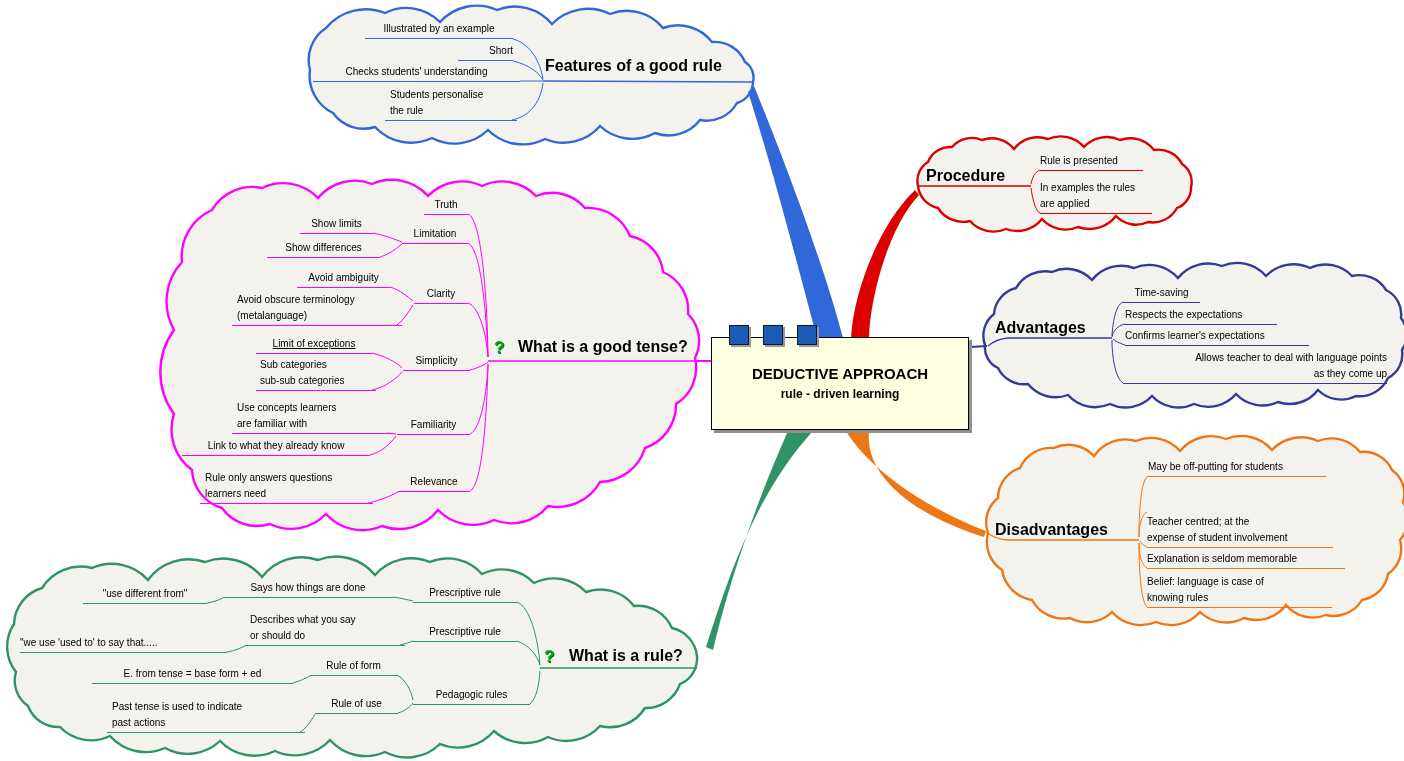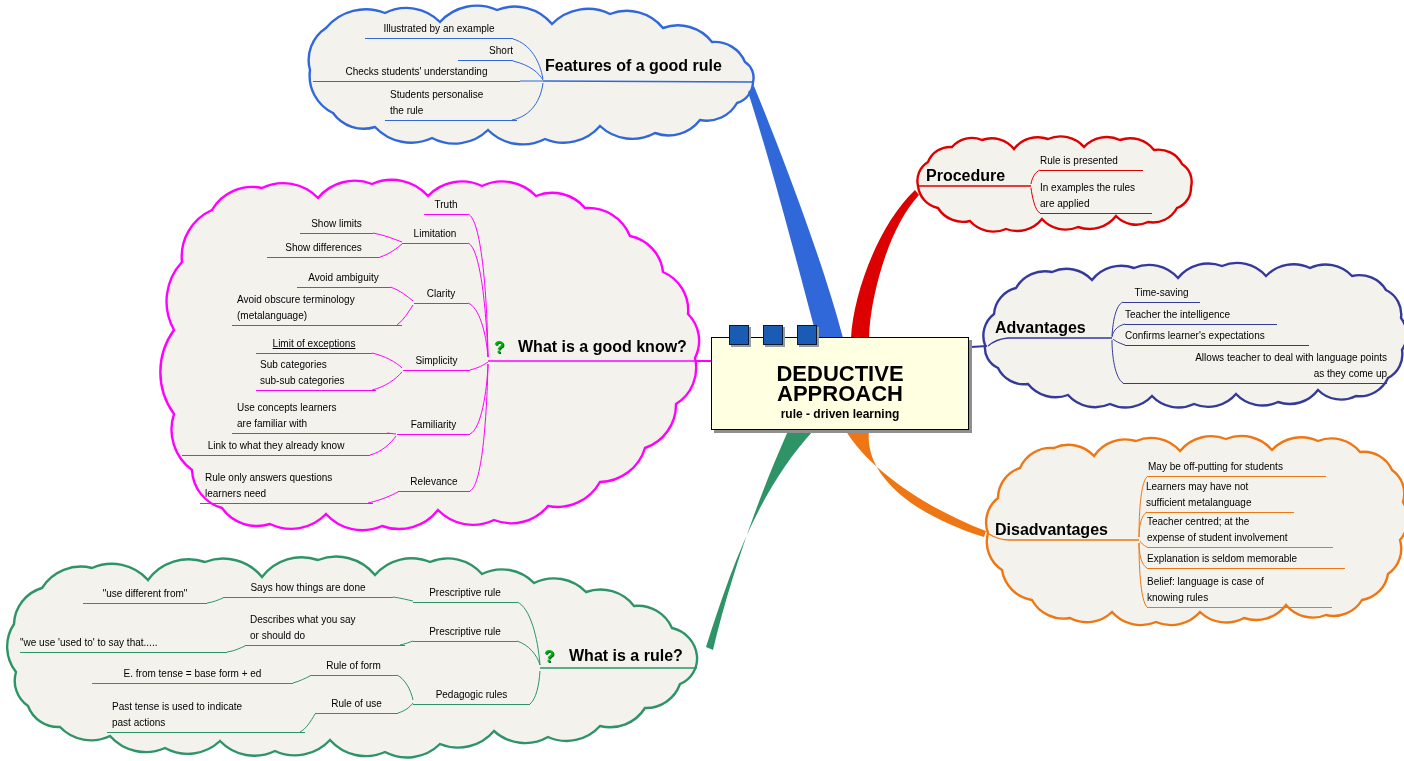--- a/index.html
+++ b/index.html
@@ -12,21 +12,21 @@
   .tc{text-align:center;} .tr{text-align:right;}
   .main-label{position:absolute;z-index:4;font-size:16px;font-weight:bold;white-space:nowrap;}
   .qicon{position:absolute;z-index:4;font-size:17px;font-weight:bold;color:var(--c-qicon);
          text-shadow:1px 1px 0 #063;}
   .b-features{--c:var(--c-features);} .b-procedure{--c:var(--c-procedure);}
   .b-advantages{--c:var(--c-advantages);} .b-disadvantages{--c:var(--c-disadvantages);}
   .b-good_rule{--c:var(--c-good_rule);} .b-what_rule{--c:var(--c-what_rule);}
   #centerbox{position:absolute;z-index:2;left:711px;top:337px;width:256px;height:91px;
              background:var(--box-fill);border:1.5px solid #000;box-shadow:3px 3px 0 #8f8f8f;
              text-align:center;}
-  #centerbox .t1{font-size:22px;font-weight:bold;margin-top:26px;line-height:20px;}
+  #centerbox .t1{font-size:15px;font-weight:bold;margin-top:26px;line-height:20px;}
   #centerbox .t2{font-size:12px;font-weight:bold;line-height:20px;}
   .sq{position:absolute;z-index:3;width:18px;height:18px;background:var(--c-sqicon);
       border:1.5px solid #071A33;box-shadow:2px 2px 0 #9a9a9a;}
 </style>
 </head>
 <body>
 
 <div id="canvas">
 
   <svg id="bg" width="1404" height="761" viewBox="0 0 1404 761">
@@ -126,37 +126,35 @@
   <div class="leaf ul b-features" style="left:385px;top:87px;width:127px;padding-left:5px;">Students personalise
 the rule</div>
 
   <div class="main-label b-procedure" style="left:926px;top:167px;">Procedure</div>
   <div class="leaf ul b-procedure" style="left:1040px;top:153px;width:103px;">Rule is presented</div>
   <div class="leaf ul b-procedure" style="left:1040px;top:180px;width:112px;">In examples the rules
 are applied</div>
 
   <div class="main-label b-advantages" style="left:995px;top:319px;">Advantages</div>
   <div class="leaf ul b-advantages" style="left:1123px;top:285px;width:77px;text-align:center;">Time-saving</div>
-  <div class="leaf ul b-advantages" style="left:1125px;top:307px;width:152px;">Teacher the intelligence</div>
+  <div class="leaf ul b-advantages" style="left:1125px;top:307px;width:152px;">Respects the expectations</div>
   <div class="leaf ul b-advantages" style="left:1125px;top:328px;width:184px;">Confirms learner's expectations</div>
   <div class="leaf ul b-advantages" style="left:1123px;top:350px;width:264px;text-align:right;">Allows teacher to deal with language points
 as they come up</div>
 
   <div class="main-label b-disadvantages" style="left:995px;top:521px;">Disadvantages</div>
   <div class="leaf ul b-disadvantages" style="left:1148px;top:459px;width:178px;">May be off-putting for students</div>
-  <div class="leaf ul b-disadvantages" style="left:1146px;top:479px;width:148px;">Learners may have  not
-sufficient metalanguage</div>
   <div class="leaf ul b-disadvantages" style="left:1147px;top:514px;width:186px;">Teacher centred; at the
 expense of student involvement</div>
   <div class="leaf ul b-disadvantages" style="left:1147px;top:551px;width:198px;">Explanation is seldom memorable</div>
   <div class="leaf ul b-disadvantages" style="left:1147px;top:574px;width:185px;">Belief: language is case of
 knowing rules</div>
 
   <span class="qicon" style="left:494px;top:338px;">?</span>
-  <div class="main-label b-good_rule" style="left:518px;top:338px;">What is a good know?</div>
+  <div class="main-label b-good_rule" style="left:518px;top:338px;">What is a good tense?</div>
   <div class="leaf ul tc b-good_rule" style="left:424px;top:197px;width:44px;">Truth</div>
   <div class="leaf ul tc b-good_rule" style="left:402px;top:226px;width:66px;">Limitation</div>
   <div class="leaf ul tc b-good_rule" style="left:414px;top:286px;width:54px;">Clarity</div>
   <div class="leaf ul tc b-good_rule" style="left:403px;top:353px;width:67px;">Simplicity</div>
   <div class="leaf ul tc b-good_rule" style="left:397px;top:417px;width:73px;">Familiarity</div>
   <div class="leaf ul tc b-good_rule" style="left:398px;top:474px;width:72px;">Relevance</div>
   <div class="leaf ul tc b-good_rule" style="left:300px;top:216px;width:73px;">Show limits</div>
   <div class="leaf ul tc b-good_rule" style="left:267px;top:240px;width:113px;">Show differences</div>
   <div class="leaf ul tc b-good_rule" style="left:297px;top:270px;width:93px;">Avoid ambiguity</div>
   <div class="leaf ul b-good_rule" style="left:232px;top:292px;width:165px;padding-left:5px;">Avoid obscure terminology

